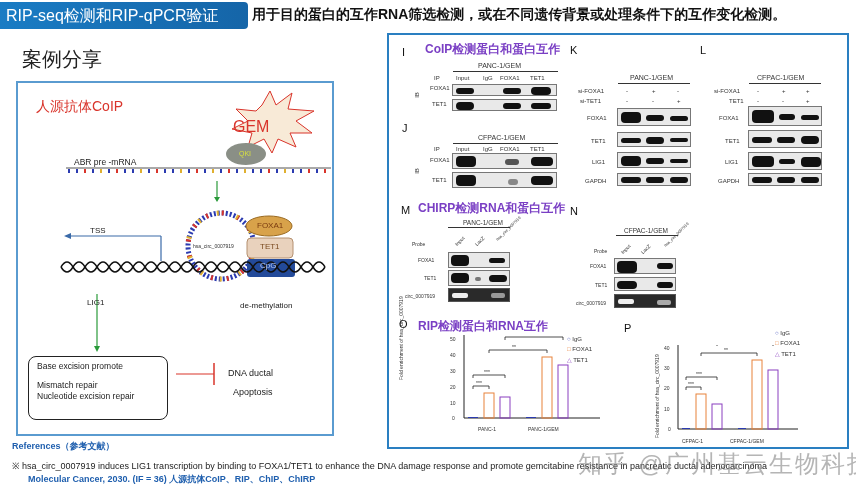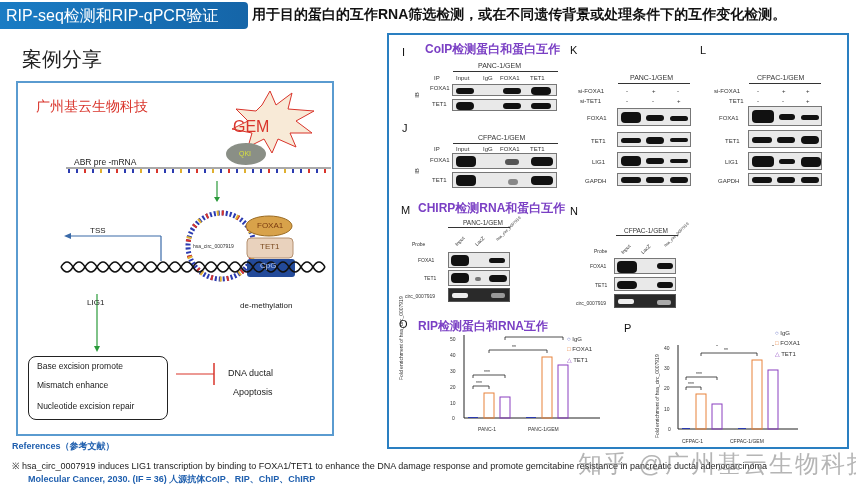--- a/index.html
+++ b/index.html
@@ -26,21 +26,21 @@
   .repair-item { font-size: 8.5px; color: #222; position: absolute; left: 8px; }
 </style>
 </head>
 <body>
 
 <div class="abs title-badge">RIP-seq检测和RIP-qPCR验证</div>
 <div class="abs subtitle">用于目的蛋白的互作RNA筛选检测，或在不同遗传背景或处理条件下的互作变化检测。</div>
 <div class="abs section-title">案例分享</div>
 
 <div class="abs left-panel"></div>
-<div class="abs hyp-title">广州基云生物科技</div>
+<div class="abs hyp-title">人源抗体CoIP</div>
 
 <svg class="abs" style="left:16px;top:81px" width="318" height="355">
 
   <polygon points="246,24 254,10 260,24 276,12 272,28 298,30 280,40 296,52 274,52 280,66 262,58 256,72 248,58 232,66 236,52 216,48 232,40 220,28 240,30" fill="#f8ead7" stroke="#d9342b" stroke-width="1"></polygon>
 
   <ellipse cx="230" cy="73" rx="20" ry="11" fill="#8a8f86"></ellipse>
 
   <line x1="50" y1="87" x2="315" y2="87" stroke="#555" stroke-width="1"></line>
   <g>
     <rect x="52" y="88" width="2" height="4" fill="#2b3bb0"></rect>
@@ -117,22 +117,22 @@
 <div class="abs tiny" style="left:193px;top:243px;font-size:5px">hsa_circ_0007919</div>
 <div class="abs" style="left:257px;top:221px;font-size:8px;color:#7a3a10">FOXA1</div>
 <div class="abs" style="left:260px;top:242px;font-size:8px;color:#7a4a20">TET1</div>
 <div class="abs" style="left:260px;top:261px;font-size:8px;color:#b8c8f0">CpG</div>
 <div class="abs small" style="left:90px;top:226px">TSS</div>
 <div class="abs small" style="left:87px;top:298px">LIG1</div>
 <div class="abs small" style="left:240px;top:301px">de-methylation</div>
 
 <div class="abs repair-box">
   <div class="repair-item" style="top:4px">Base excision promote</div>
-  <div class="repair-item" style="top:23px">Mismatch enhance</div>
-  <div class="repair-item" style="top:44px">Nucleotide excision repair</div>
+  <div class="repair-item" style="top:23px">Mismatch repair</div>
+  <div class="repair-item" style="top:34px">Nucleotide excision repair</div>
 </div>
 <div class="abs" style="left:228px;top:368px;font-size:9px;color:#222">DNA ductal</div>
 <div class="abs" style="left:233px;top:387px;font-size:9px;color:#222">Apoptosis</div>
 
 <div class="abs right-panel"></div>
 
 <div class="abs panel-letter" style="left:402px;top:46px">I</div>
 <div class="abs purple-title" style="left:425px;top:41px">CoIP检测蛋白和蛋白互作</div>
 <div class="abs tiny" style="left:478px;top:62px;font-size:7px">PANC-1/GEM</div>
 <div class="abs" style="left:453px;top:71px;width:105px;height:1px;background:#333"></div>

